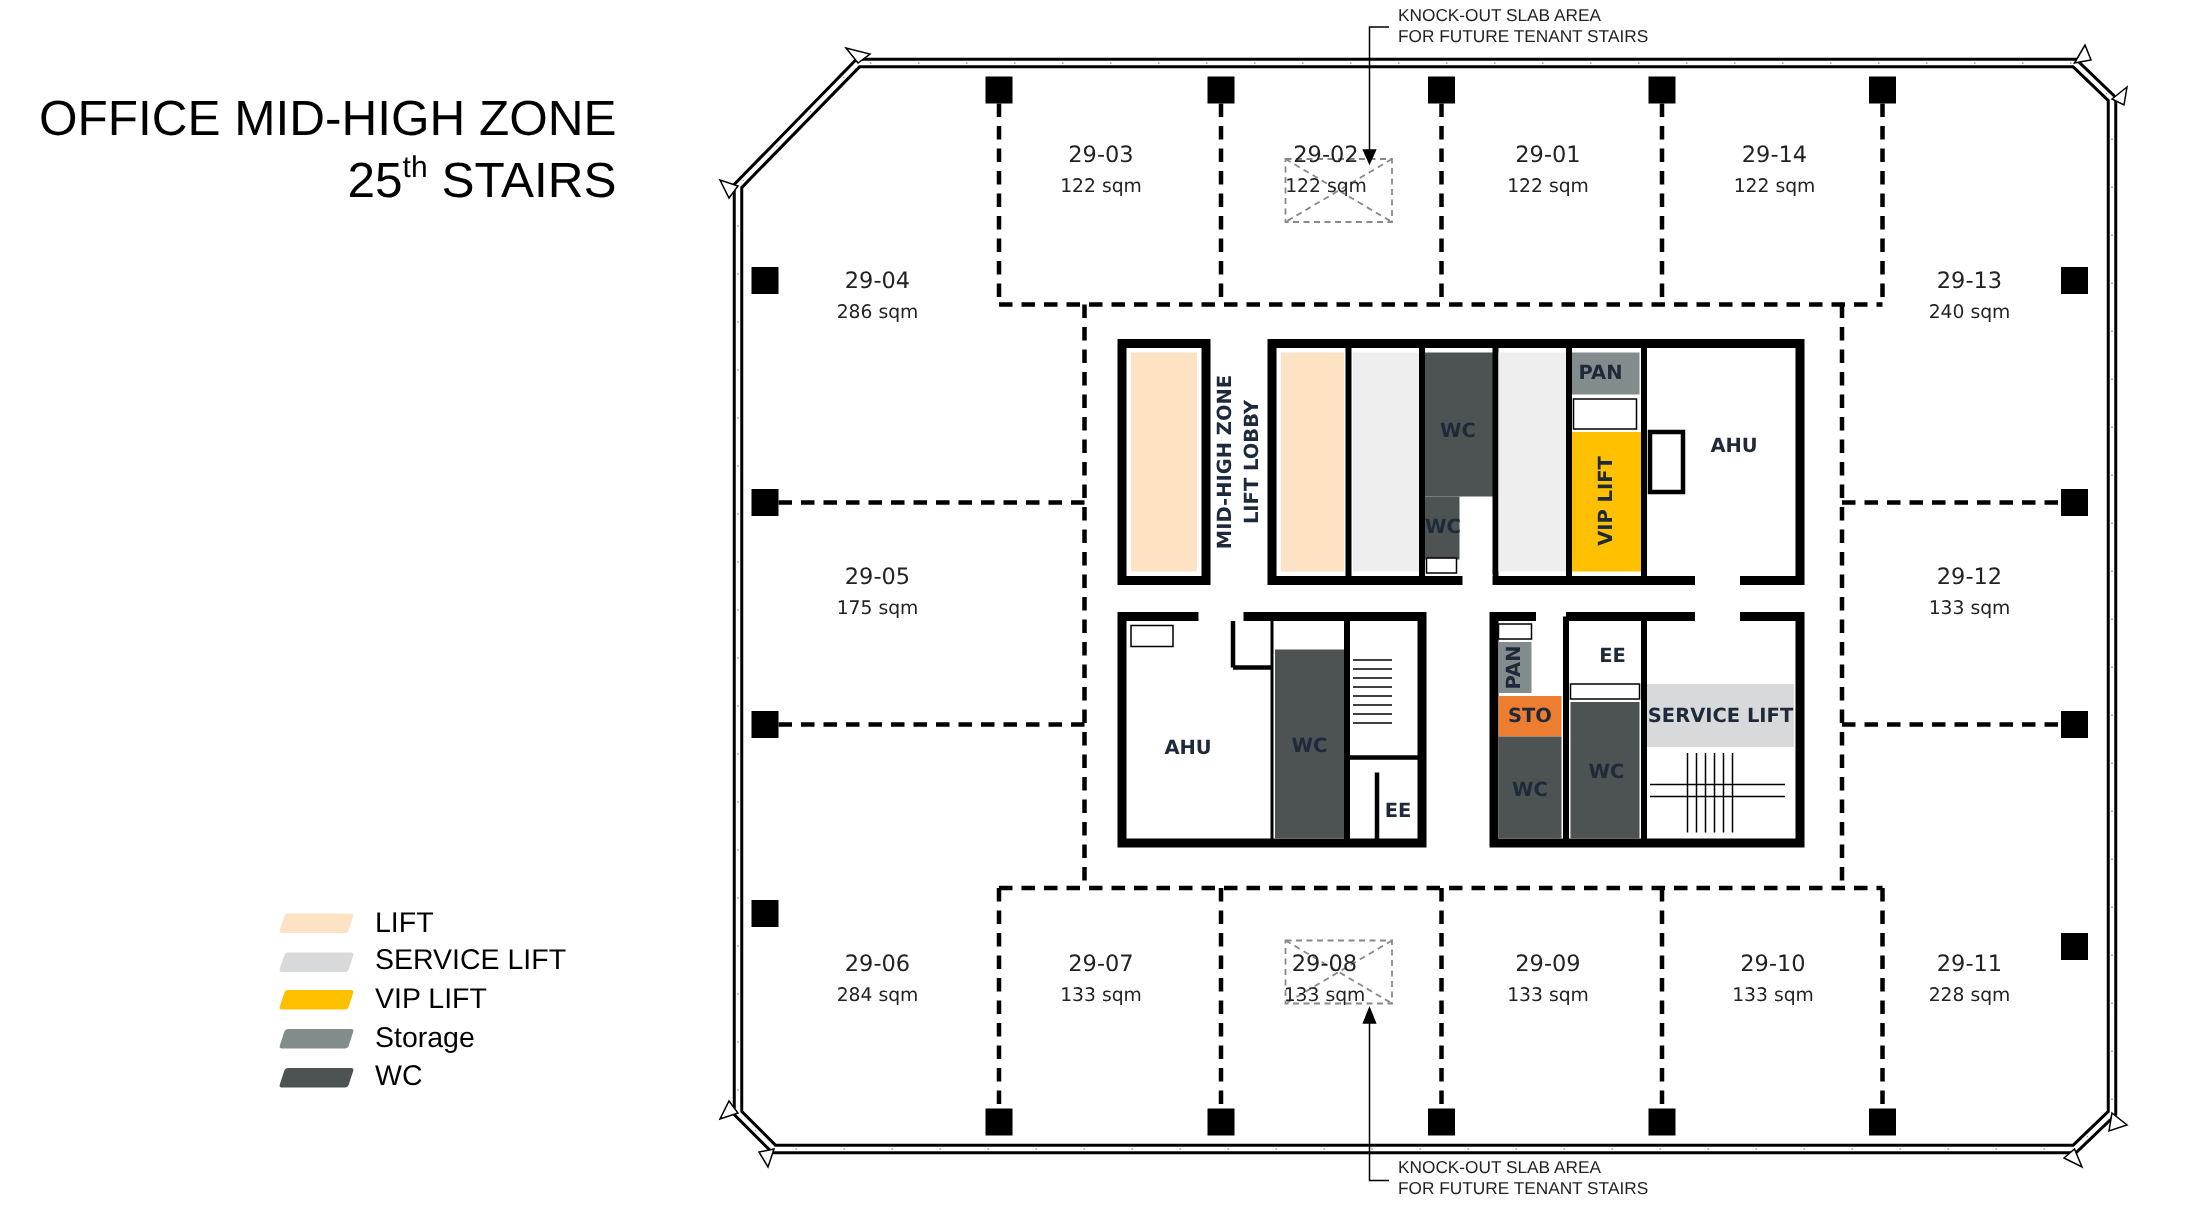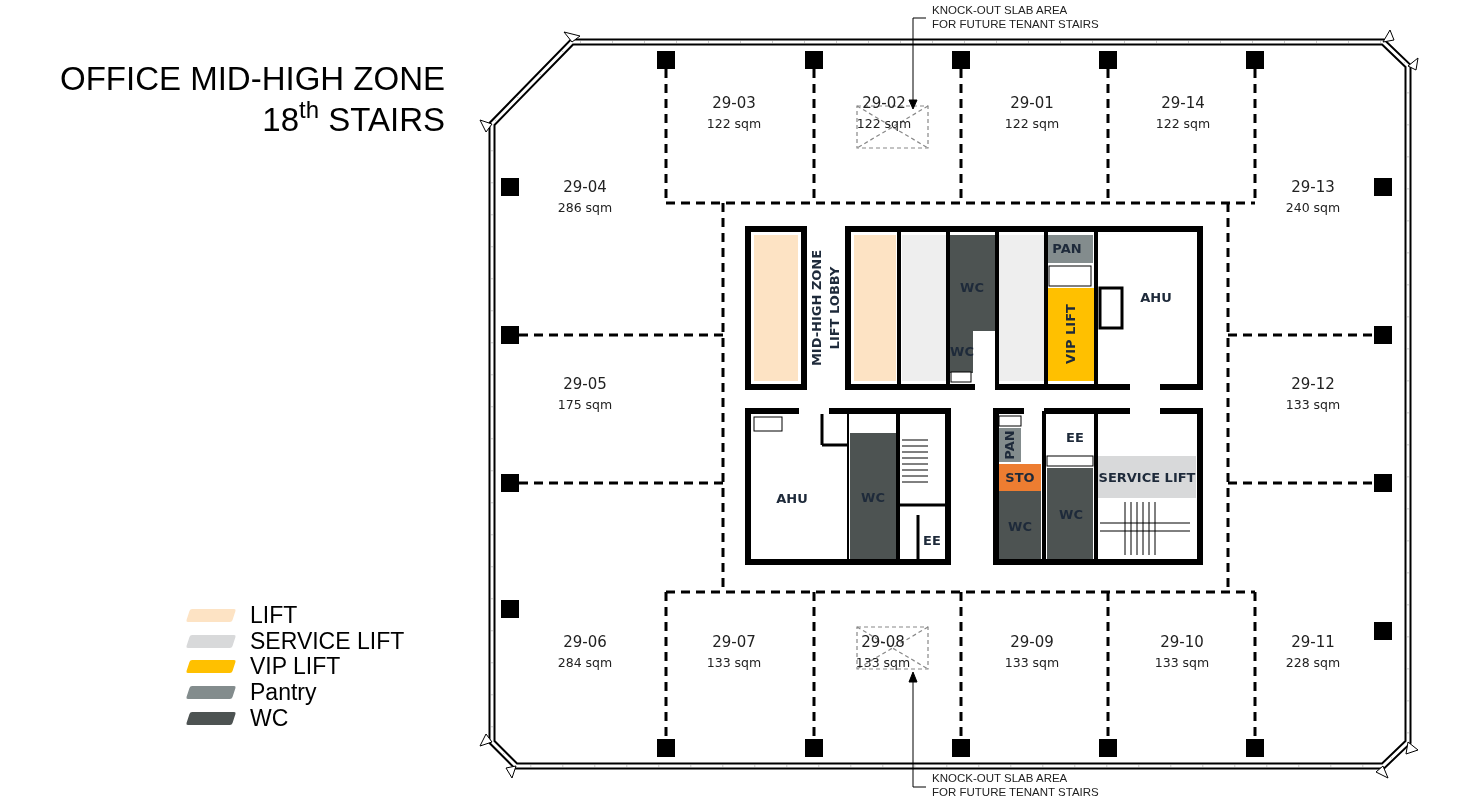--- a/index.html
+++ b/index.html
@@ -1,52 +1,52 @@
 <!DOCTYPE html>
 <html><head>
 <meta charset="utf-8">
 <style>
   html, body { margin: 0; padding: 0; background: #ffffff; }
   body { width: 1466px; height: 809px; position: relative; overflow: hidden; font-family: "Liberation Sans", sans-serif; }
-  .title { position: absolute; right: 1021px; top: 58px; text-align: right; color: #000; font-family: "Liberation Sans", sans-serif; font-size: 33px; line-height: 41px; white-space: nowrap; }
-  .title sup { font-size: 24px; vertical-align: 13px; line-height: 0; }
+  .title { position: absolute; right: 1055px; top: 58px; text-align: right; color: #000; font-family: "Liberation Sans", sans-serif; font-size: 33px; line-height: 41px; white-space: nowrap; }
+  .title sup { font-size: 20px; vertical-align: 13px; line-height: 0; }
   .legend { position: absolute; left: 188px; top: 603px; }
   .legend-item { display: flex; align-items: center; height: 25.6px; }
   .swatch { width: 46px; height: 13px; transform: skewX(-18deg); border-radius: 2px; margin-right: 16px; }
-  .legend-label { font-family: "Liberation Sans", sans-serif; font-size: 23px; color: #000; }
+  .legend-label { font-family: "Liberation Sans", sans-serif; font-size: 19px; color: #000; }
   svg#plan { position: absolute; left: 0; top: 0; }
   .unit-id { font-family: "DejaVu Sans", sans-serif; font-size: 15px; fill: #222; text-anchor: middle; }
   .unit-area { font-family: "DejaVu Sans", sans-serif; font-size: 12.5px; fill: #222; text-anchor: middle; }
   .room-lbl { font-family: "DejaVu Sans", sans-serif; font-weight: bold; font-size: 13px; fill: #1e2a3a; text-anchor: middle; dominant-baseline: middle; }
   .note { font-family: "Liberation Sans", sans-serif; font-size: 11.5px; fill: #222; }
 </style>
 </head>
 <body>
 
 <div class="title">
   <div>OFFICE MID-HIGH ZONE</div>
-  <div><span>18</span><sup>th</sup> <span>STAIRS</span></div>
+  <div><span>25</span><sup>th</sup> <span>STAIRS</span></div>
 </div>
 
 <div class="legend">
   <div class="legend-item">
       <span class="swatch" style="background: rgb(253, 227, 196);"></span>
       <span class="legend-label">LIFT</span>
     </div>
   <div class="legend-item">
       <span class="swatch" style="background: rgb(216, 217, 218);"></span>
       <span class="legend-label">SERVICE LIFT</span>
     </div>
   <div class="legend-item">
       <span class="swatch" style="background: rgb(255, 192, 0);"></span>
       <span class="legend-label">VIP LIFT</span>
     </div>
   <div class="legend-item">
       <span class="swatch" style="background: rgb(131, 140, 141);"></span>
-      <span class="legend-label">Pantry</span>
+      <span class="legend-label">Storage</span>
     </div>
   <div class="legend-item">
       <span class="swatch" style="background: rgb(77, 83, 82);"></span>
       <span class="legend-label">WC</span>
     </div>
 </div>
 
 <svg id="plan" width="1466" height="809" viewBox="0 0 1466 809" xmlns="http://www.w3.org/2000/svg">
   <defs>
     <pattern id="mullion-h" width="32" height="8" patternUnits="userSpaceOnUse">

